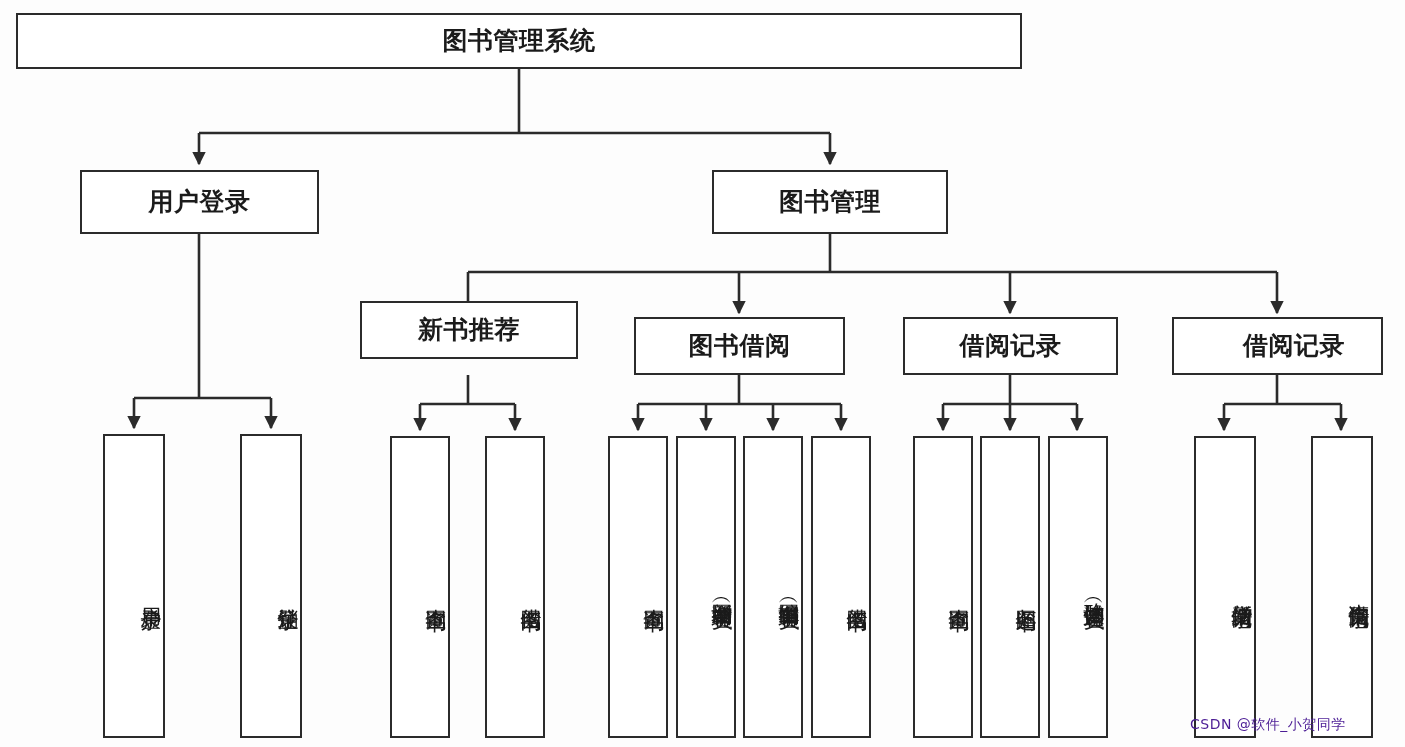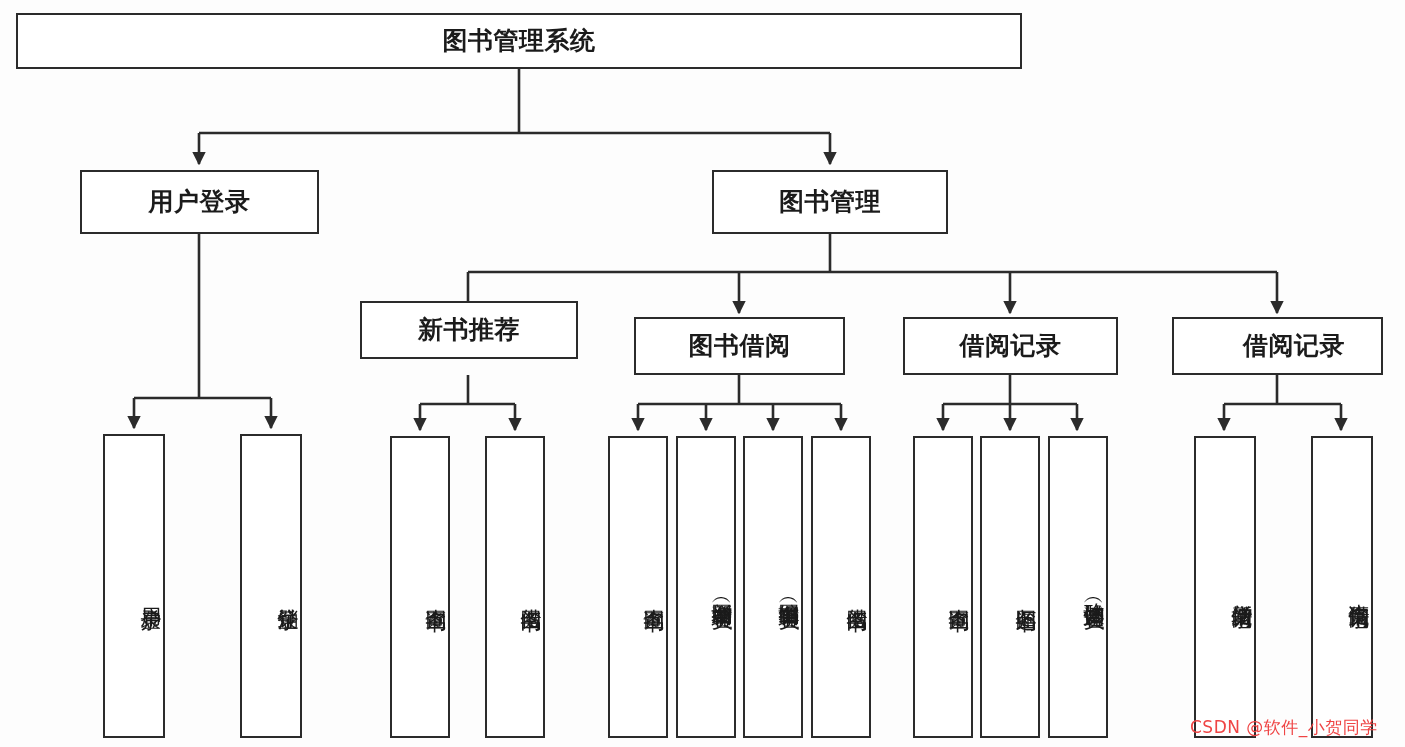--- a/index.html
+++ b/index.html
@@ -52,22 +52,22 @@
     letter-spacing: 1px;
   }
   .node.vert.tall-text {
     padding-top: 6px;
   }
   .node .label {
     display: block;
   }
   .watermark {
     position: absolute;
-    font-size: 17px;
-    color: #ef4444;
+    font-size: 14px;
+    color: #4c1d95;
     white-space: nowrap;
     letter-spacing: 0.5px;
   }
 </style>
 </head>
 <body>
 
 <div id="canvas">
 
   <svg class="edges" viewBox="0 0 1405 747" xmlns="http://www.w3.org/2000/svg">

